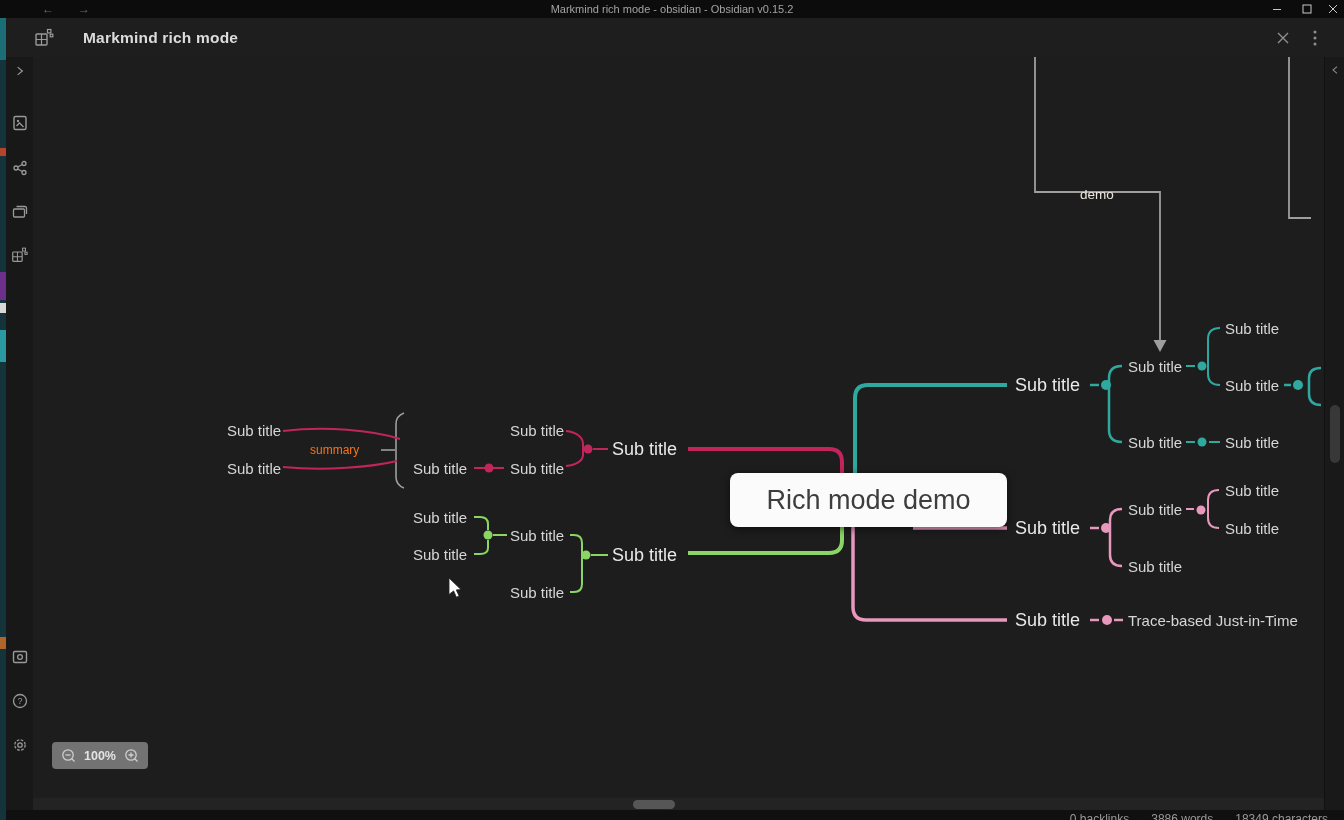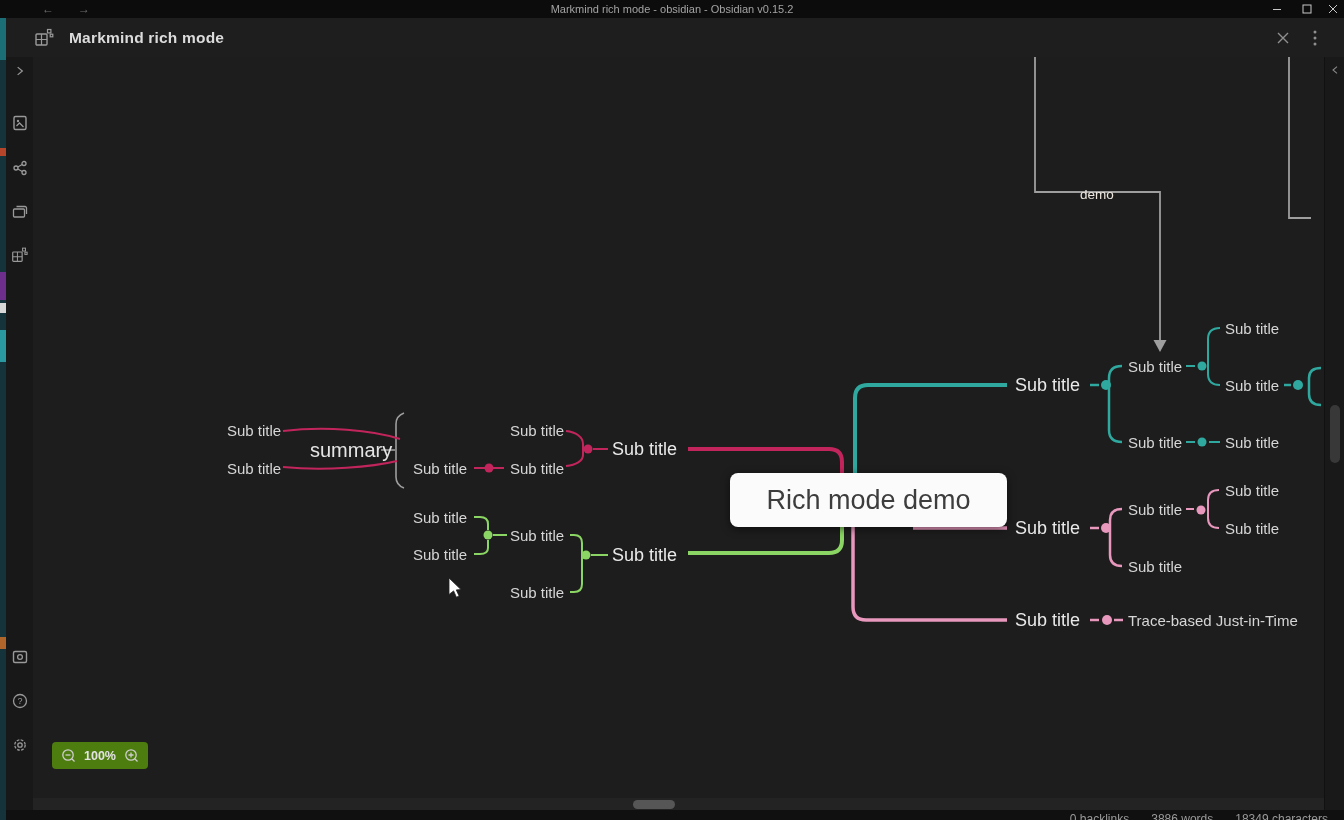--- a/index.html
+++ b/index.html
@@ -16,43 +16,43 @@
   .tb-nav{position:absolute;top:0;height:18px;width:28px;display:flex;align-items:center;
     justify-content:center;color:#6e6e6e;font-size:12px;}
   .tb-title{position:absolute;left:0;right:0;text-align:center;color:#a3a3a3;font-size:11px;}
   .tb-btn{position:absolute;top:0;height:18px;width:30px;display:flex;align-items:center;
     justify-content:center;color:#c8c8c8;}
 
   
   .view-header{position:absolute;left:6px;top:18px;width:1338px;height:39px;background:#1e1e1e;
     border-bottom:3px solid #4c4795;display:flex;align-items:center;}
   .vh-icon{margin-left:28px;display:flex;align-items:center;}
-  .vh-title{margin-left:14px;color:#dcdcdc;font-size:15.5px;font-weight:bold;letter-spacing:.2px;}
+  .vh-title{margin-left:28px;color:#dcdcdc;font-size:15.5px;font-weight:bold;letter-spacing:.2px;}
   .vh-right{position:absolute;right:26px;display:flex;gap:22px;align-items:center;color:#8f8f8f;}
 
   
   .ribbon{position:absolute;left:6px;top:57px;width:27px;height:755px;background:#181818;}
   .ribbon-icon{position:absolute;left:5px;width:18px;height:18px;display:flex;align-items:center;
     justify-content:center;color:#999;}
 
   
   .canvas{position:absolute;left:33px;top:57px;width:1291px;height:755px;background:#1d1d1d;overflow:hidden;}
   .links{position:absolute;left:-33px;top:-57px;width:1344px;height:820px;pointer-events:none;}
 
   .mm-node{position:absolute;transform:translateY(-50%);white-space:nowrap;cursor:default;}
   .mm-node.leaf{font-size:15px;color:#d6d6d6;}
   .mm-node.l2{font-size:18px;color:#e9e9e9;}
-  .mm-node.muted{font-size:20px;color:#e5e5e5;text-align:right;}
+  .mm-node.muted{font-size:12px;color:#f97316;text-align:right;}
   .mm-node.edge-label{font-size:13.5px;color:#ece6df;}
   .root-node{position:absolute;left:697px;top:416px;width:277px;height:54px;background:#fbfbfb;
     border-radius:8px;box-shadow:0 2px 8px rgba(0,0,0,.55);display:flex;align-items:center;
     justify-content:center;font-size:27px;color:#3d3d3d;}
 
   
-  .zoom-pill{position:absolute;left:19px;top:685px;height:27px;padding:0 9px;background:#4d7c0f;
+  .zoom-pill{position:absolute;left:19px;top:685px;height:27px;padding:0 9px;background:#737373;
     border-radius:4px;display:flex;align-items:center;gap:8px;color:#d9d9d9;}
   .zoom-level{font-size:12.5px;font-weight:bold;color:#e3e3e3;}
   .zoom-btn{display:flex;align-items:center;color:#cfcfcf;}
 
   
   .hscroll-track{position:absolute;left:0;bottom:0;width:1291px;height:14px;background:#232323;}
   .hscroll-thumb{position:absolute;left:600px;bottom:3px;width:42px;height:9px;background:#565656;border-radius:5px;}
   .right-rail{position:absolute;left:1324px;top:57px;width:20px;height:755px;background:#191919;border-left:1px solid #111;}
   .rail-chevron{position:absolute;left:4px;top:6px;color:#8a8a8a;}
   .vscroll-thumb{position:absolute;left:5px;top:348px;width:10px;height:58px;background:#383838;border-radius:5px;}

